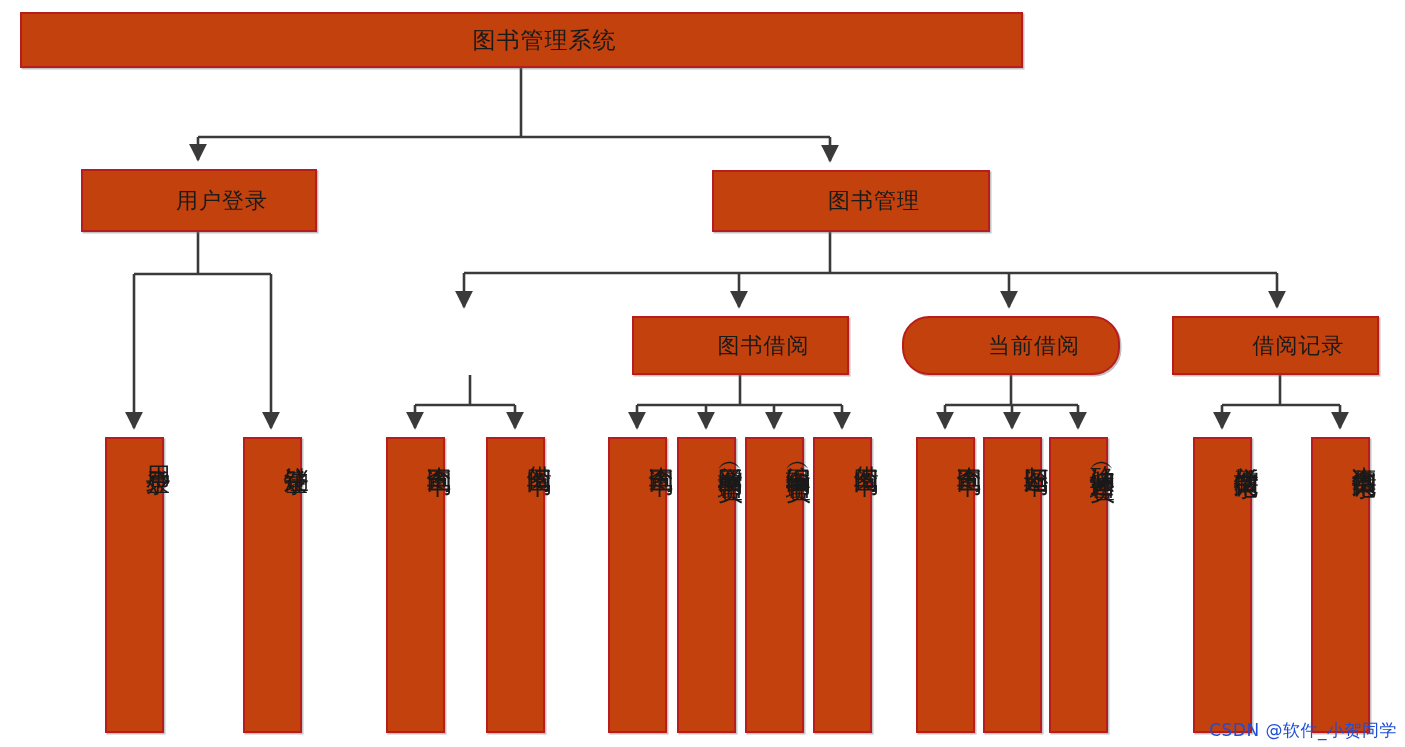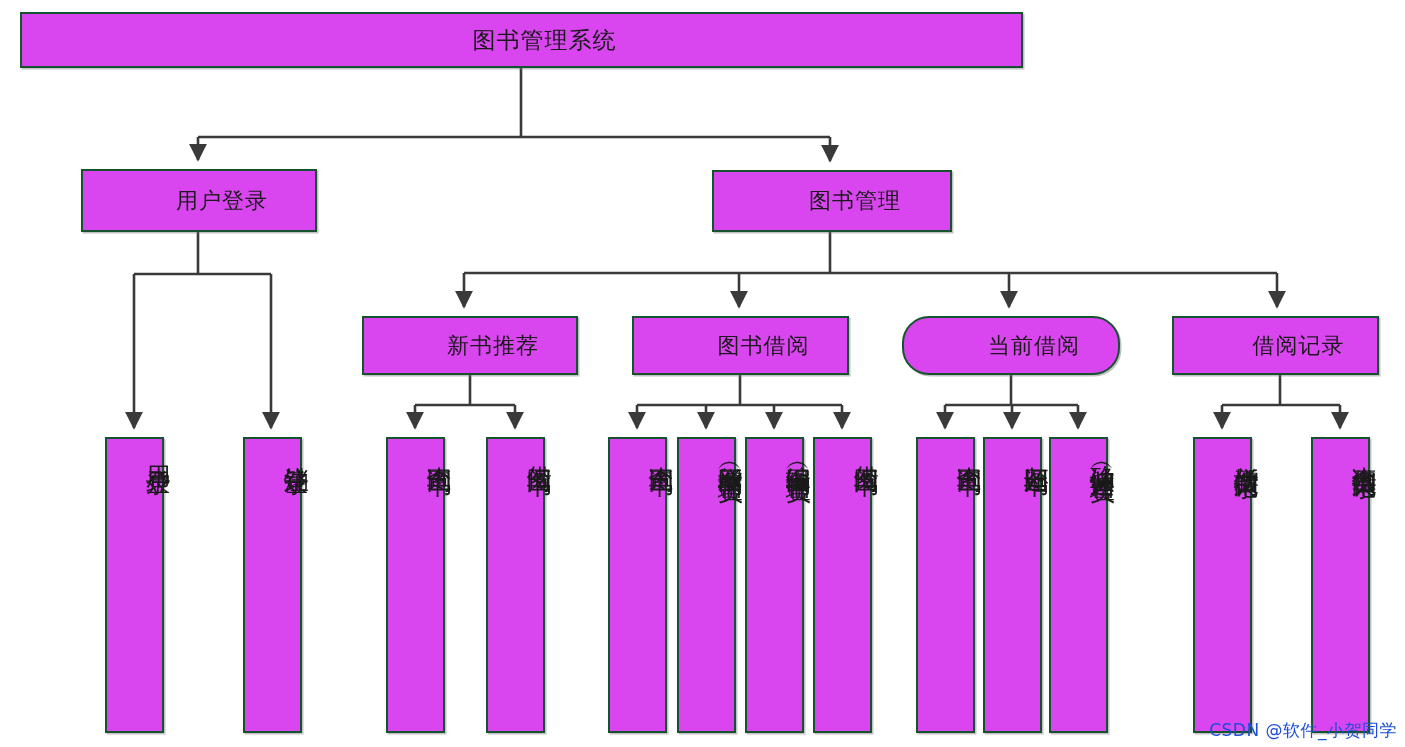--- a/index.html
+++ b/index.html
@@ -21,22 +21,22 @@
     position: absolute;
     left: 0;
     top: 0;
     width: 1405px;
     height: 747px;
     pointer-events: none;
   }
   .node {
     position: absolute;
     box-sizing: border-box;
-    background: #d946ef;
-    border: 2px solid #14532d;
+    background: #c2410c;
+    border: 2px solid #b91c1c;
     display: flex;
     align-items: center;
     justify-content: center;
     color: #1a1a1a;
     box-shadow: 1.5px 1.5px 0 rgba(120,120,120,0.45);
     padding-left: 46px;
   }
   .node.h {
     font-size: 22px;
     letter-spacing: 1px;
@@ -124,27 +124,24 @@
     </g>
   </svg>
 
   <div class="node h root" id="node-root" style="left: 20px; top: 12px; width: 1003px; height: 56px;">
     <span>图书管理系统</span>
   </div>
 
   <div class="node h" id="node-l2-0" style="left: 81px; top: 169px; width: 236px; height: 63px;">
     <span>用户登录</span>
   </div>
-  <div class="node h" id="node-l2-1" style="left: 712px; top: 170px; width: 240px; height: 62px;">
+  <div class="node h" id="node-l2-1" style="left: 712px; top: 170px; width: 278px; height: 62px;">
     <span>图书管理</span>
   </div>
 
-  <div class="node h" id="node-l3-0" style="left: 362px; top: 316px; width: 216px; height: 59px;">
-    <span>新书推荐</span>
-  </div>
   <div class="node h" id="node-l3-1" style="left: 632px; top: 316px; width: 217px; height: 59px; justify-content: center;">
     <span>图书借阅</span>
   </div>
   <div class="node h" id="node-l3-2" style="left: 902px; top: 316px; width: 218px; height: 59px; border-radius: 27px;">
     <span>当前借阅</span>
   </div>
   <div class="node h" id="node-l3-3" style="left: 1172px; top: 316px; width: 207px; height: 59px;">
     <span>借阅记录</span>
   </div>
 

